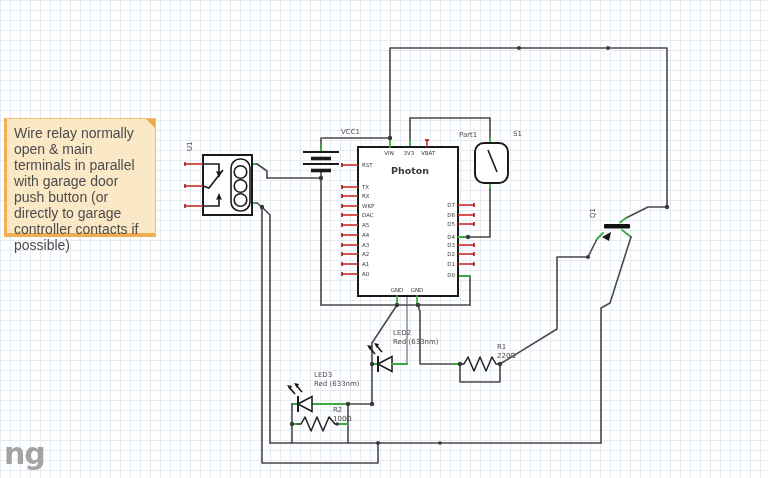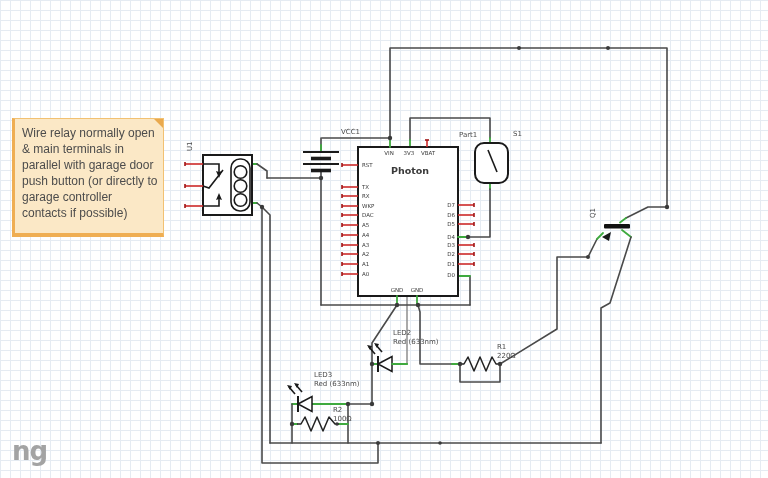--- a/index.html
+++ b/index.html
@@ -20,39 +20,39 @@
   .lead-green{stroke:#3faa3f;stroke-width:1.8;fill:none;stroke-linecap:round;}
   .stub-red{stroke:#cc2a2a;stroke-width:1.6;fill:none;}
   .tick-red{stroke:#a01515;stroke-width:1.6;fill:none;}
   .part-stroke{stroke:#1a1a1a;stroke-width:2;fill:#ffffff;}
   .part-thin{stroke:#1a1a1a;stroke-width:1.6;fill:none;}
   .dot{fill:#3a3a3a;}
   .lbl{fill:#4a4a4a;font-family:"DejaVu Sans", sans-serif;font-size:7px;}
   .pinlbl{fill:#3a3a3a;font-family:"DejaVu Sans", sans-serif;font-size:5.5px;}
   .chiptitle{fill:#3a3a3a;font-family:"DejaVu Sans", sans-serif;font-size:9.5px;font-weight:600;}
   .sticky-note{
-    position:absolute;left:12px;top:118px;width:152px;height:119px;
+    position:absolute;left:4px;top:118px;width:152px;height:119px;
     box-sizing:border-box;
     background:#fbe8c6;
     border:1px solid #f2c172;
     border-left:3px solid #efae53;
     border-bottom:4px solid #efae53;
     padding:6px 4px 0 7px;
     color:#4c4c4c;
-    font-size:12px;line-height:16px;
+    font-size:14px;line-height:16px;
     font-family:"Liberation Sans", sans-serif;
   }
   .sticky-note .fold{
     position:absolute;top:0;right:0;width:0;height:0;
     border-top:9px solid #e9a94e;
     border-left:9px solid transparent;
   }
   .watermark{
-    position:absolute;left:12px;top:436px;
-    color:#a3a3a3;font-size:26px;font-weight:600;letter-spacing:-1px;
+    position:absolute;left:4px;top:436px;
+    color:#a3a3a3;font-size:30px;font-weight:600;letter-spacing:-1px;
     font-family:"DejaVu Sans", sans-serif;
   }
 </style>
 </head>
 <body>
 
 <div class="canvas">
 
 <svg class="schem" width="768" height="478" viewBox="0 0 768 478">
 

